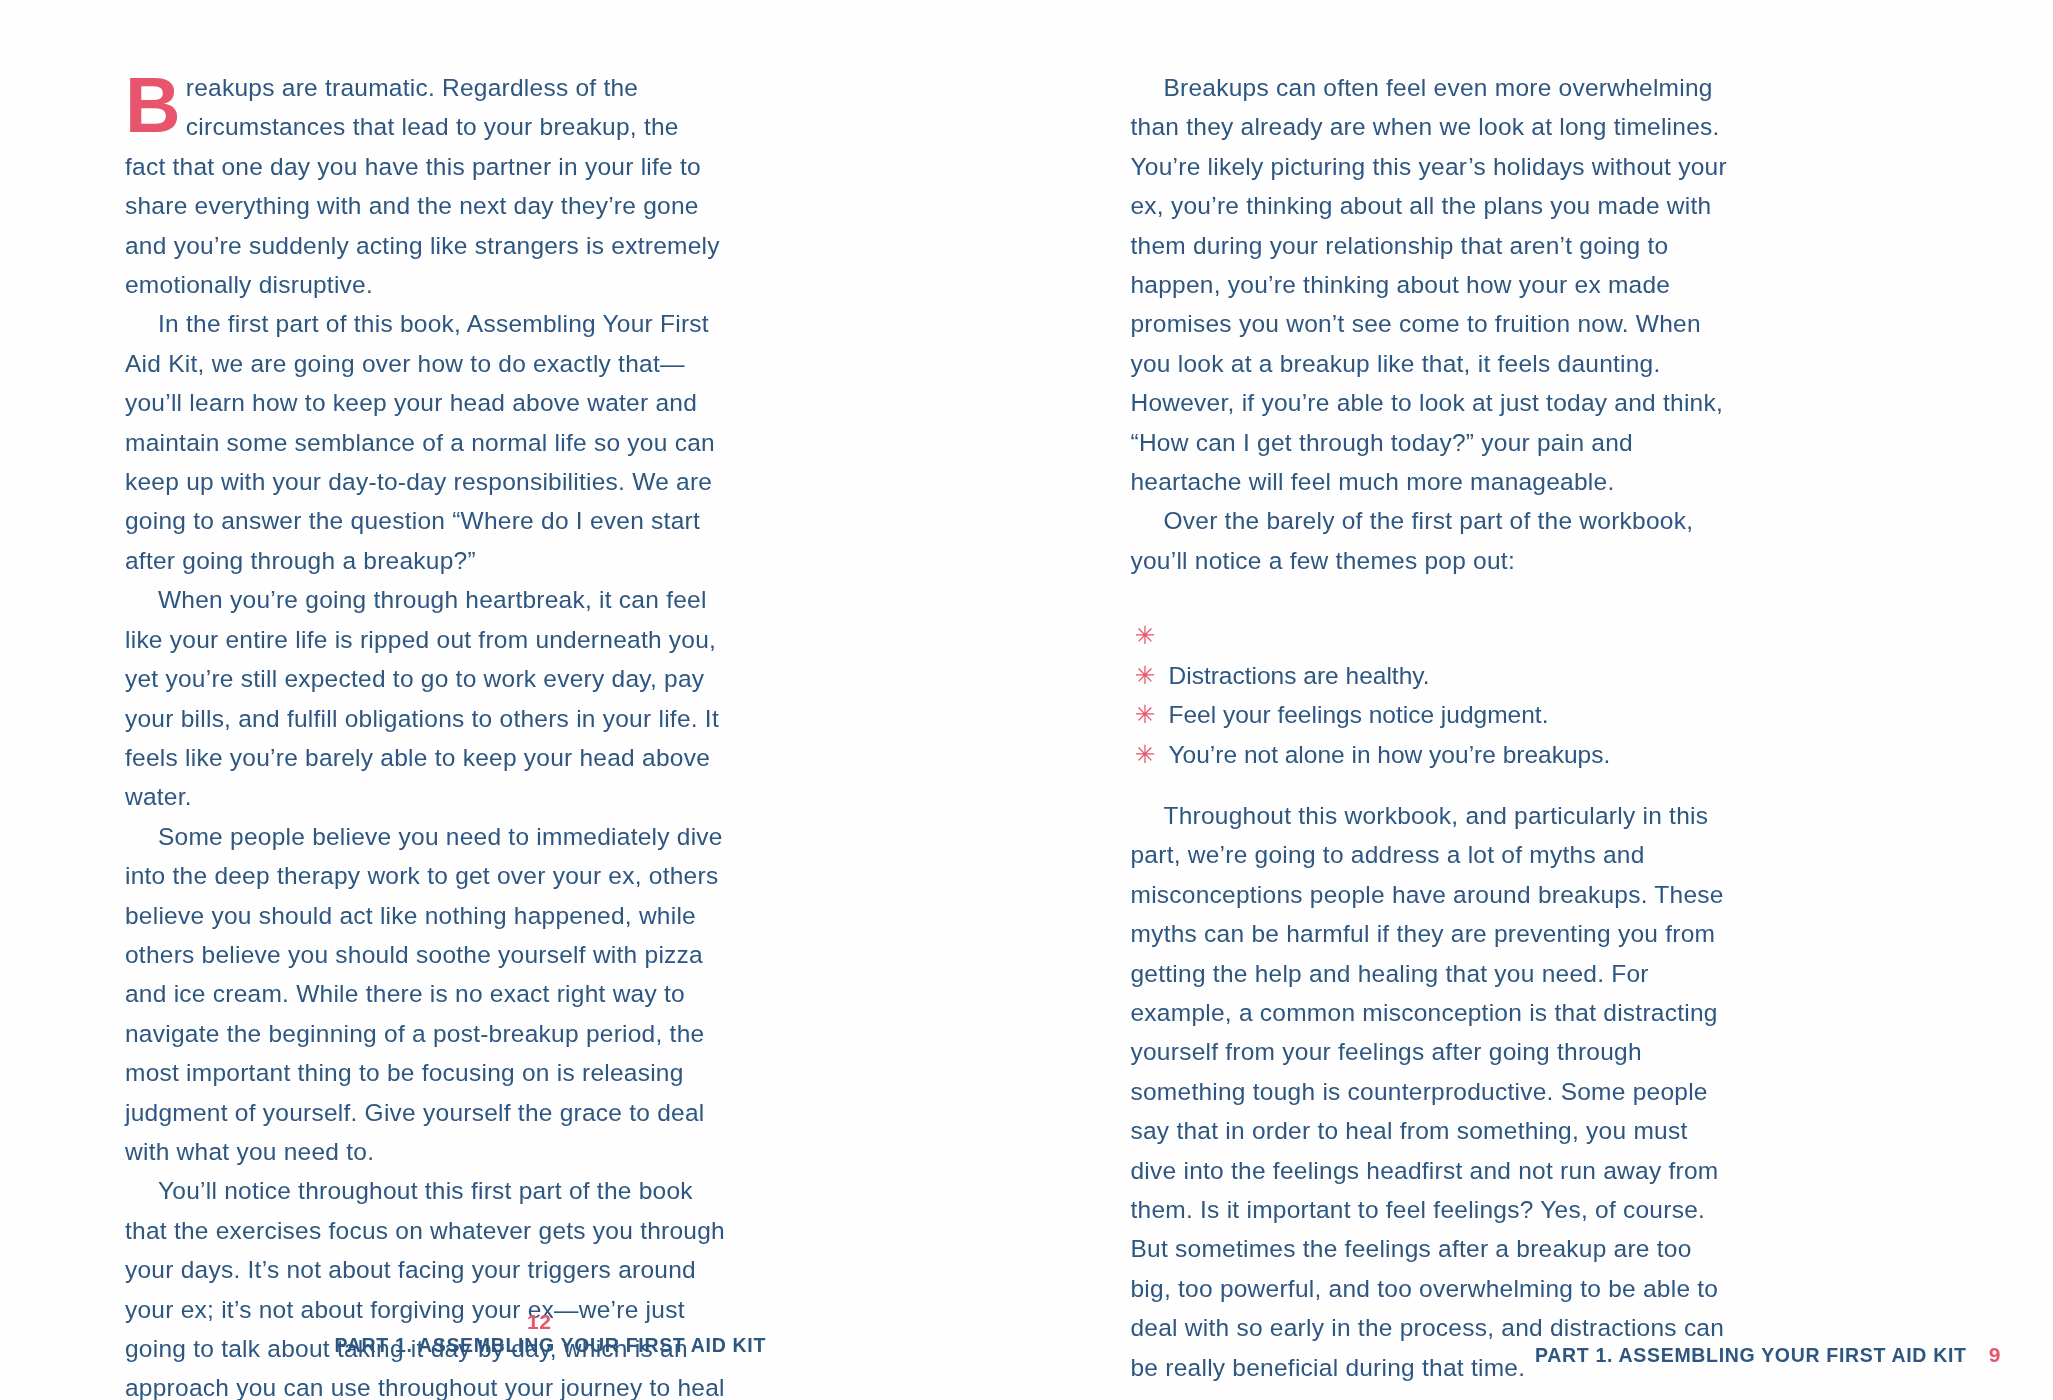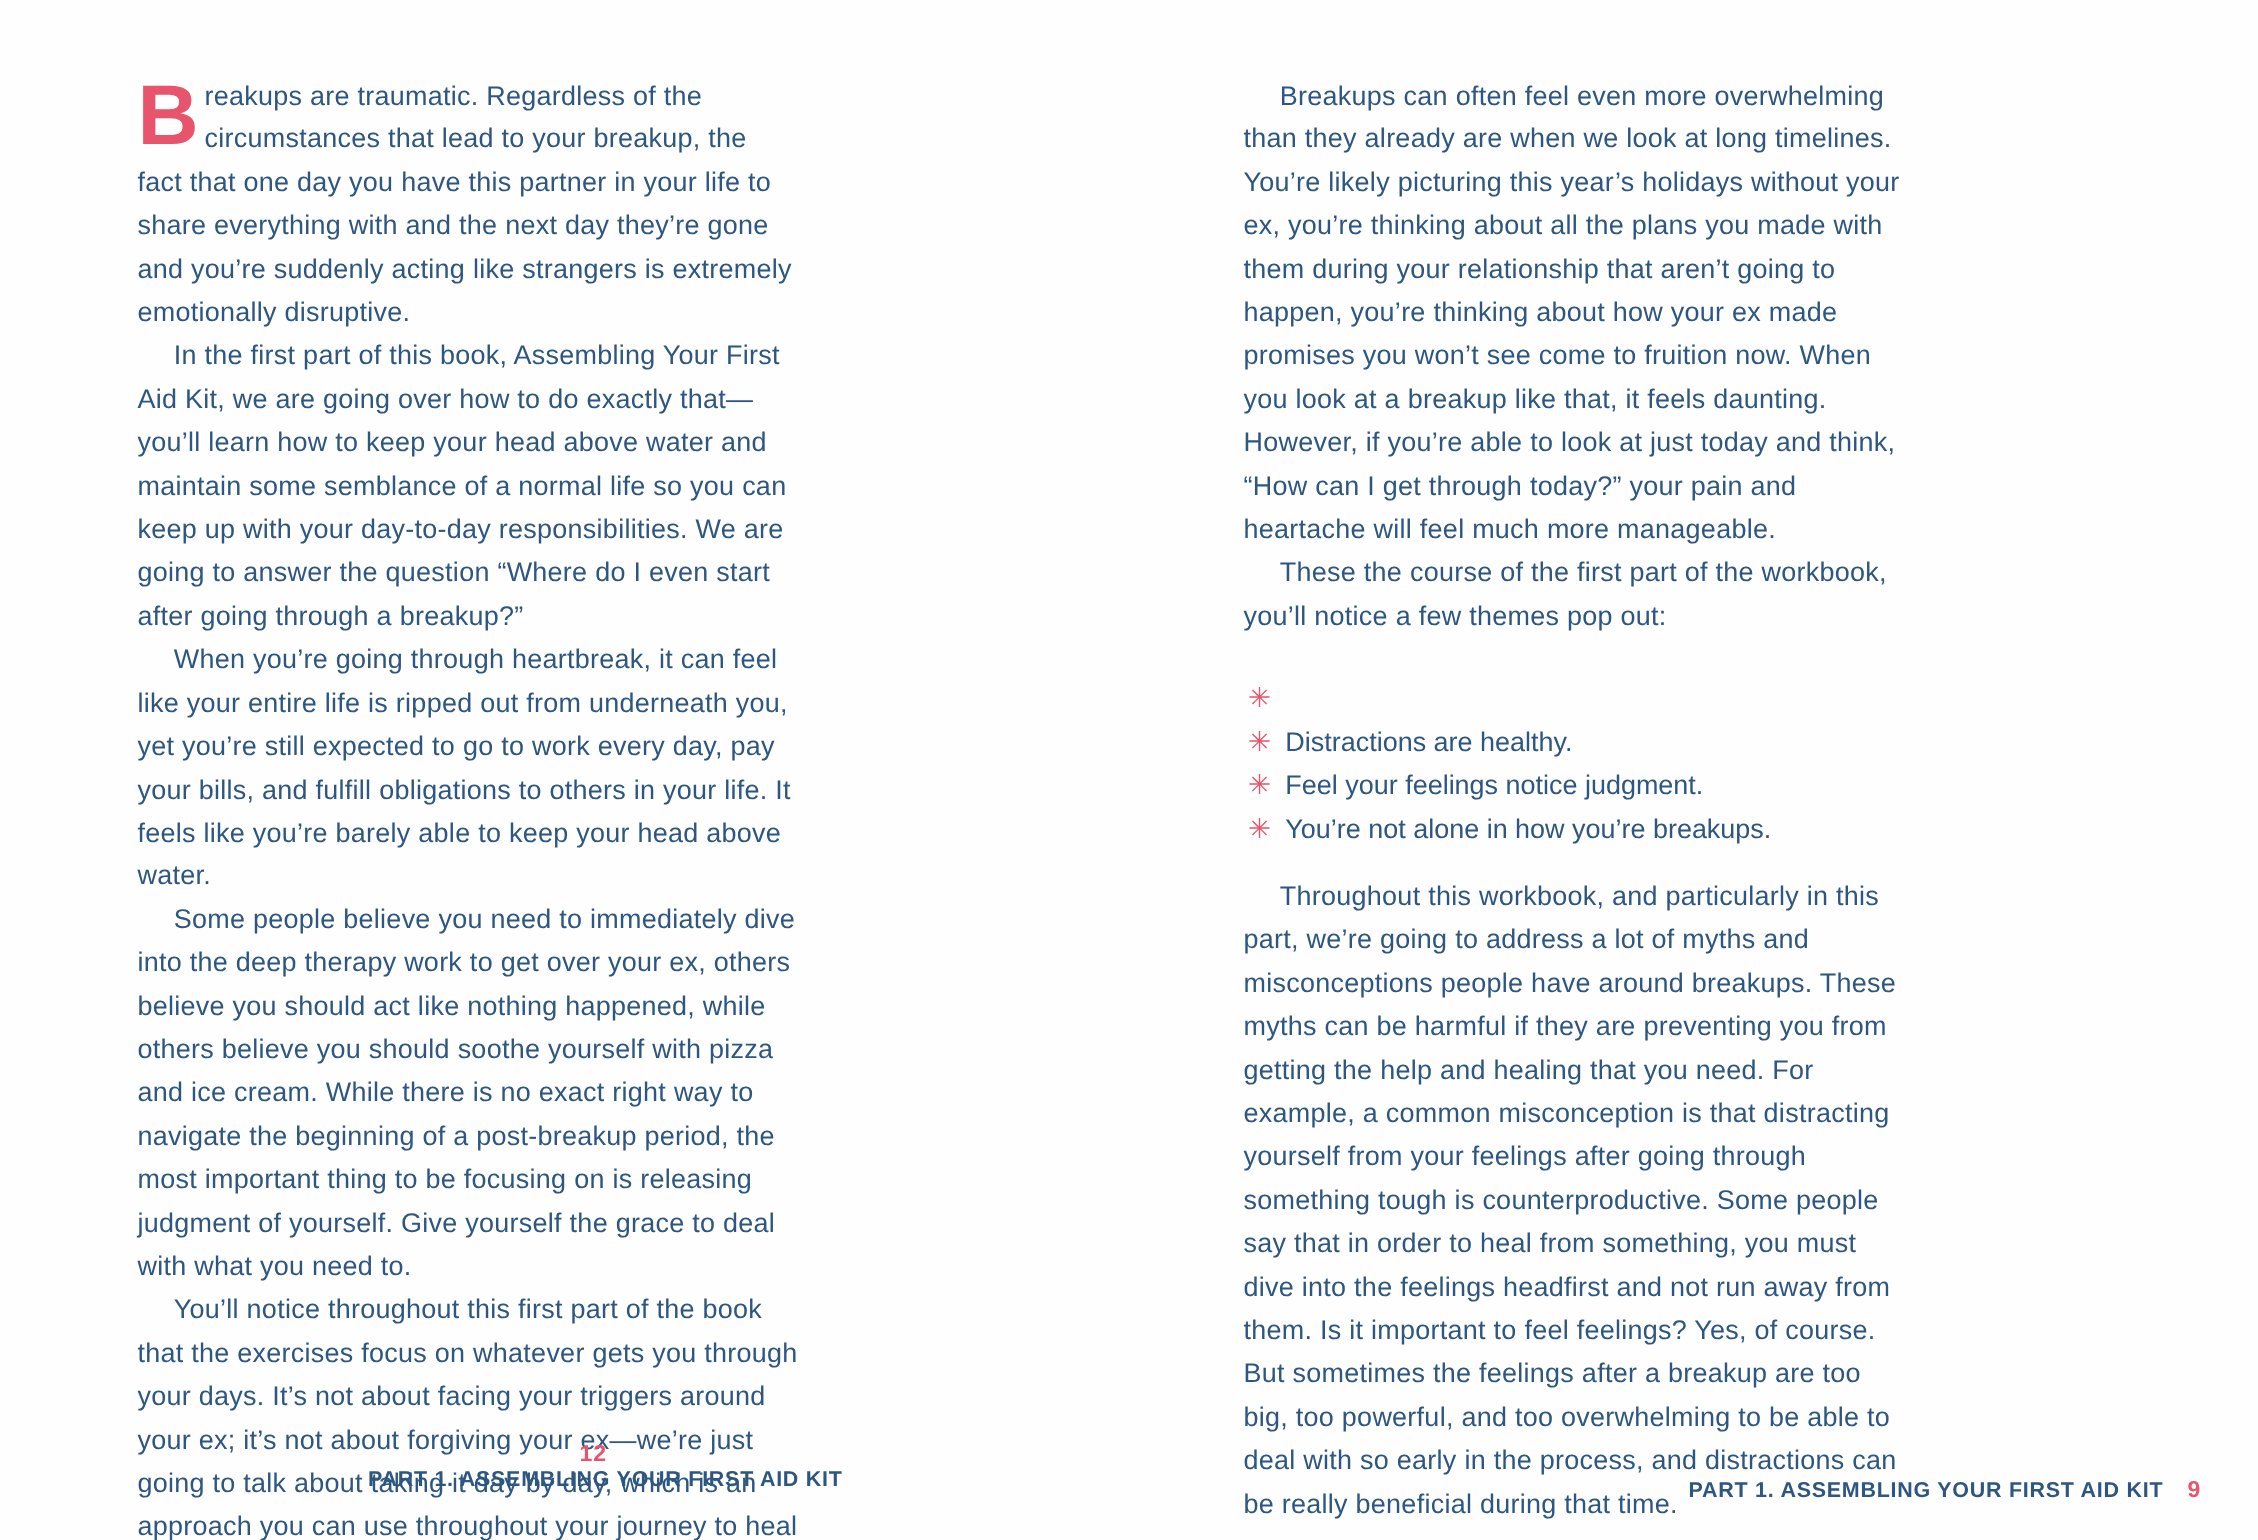--- a/index.html
+++ b/index.html
@@ -140,21 +140,21 @@
     <div class="footer footer-left">
       <span class="folio">12</span>
       <span class="running-head">PART 1. ASSEMBLING YOUR FIRST AID KIT</span>
     </div>
   </div>
 
   <div class="page page-right">
     <div class="textblock">
 
       <p class="para" style="text-indent:33px;">Breakups can often feel even more overwhelming than they already are when we look at long timelines. You’re likely picturing this year’s holidays without your ex, you’re thinking about all the plans you made with them during your relationship that aren’t going to happen, you’re thinking about how your ex made promises you won’t see come to fruition now. When you look at a breakup like that, it feels daunting. However, if you’re able to look at just today and think, “How can I get through today?” your pain and heartache will feel much more manageable.</p>
-      <p class="para">These the course of the first part of the workbook, you’ll notice a few themes pop out:</p>
+      <p class="para">Over the barely of the first part of the workbook, you’ll notice a few themes pop out:</p>
 
       <ul class="themes">
         <li>
           <span class="ast">✳</span>
         </li>
         <li>
           <span class="ast">✳</span>
           <span>Distractions are healthy.</span>
         </li>
         <li>

